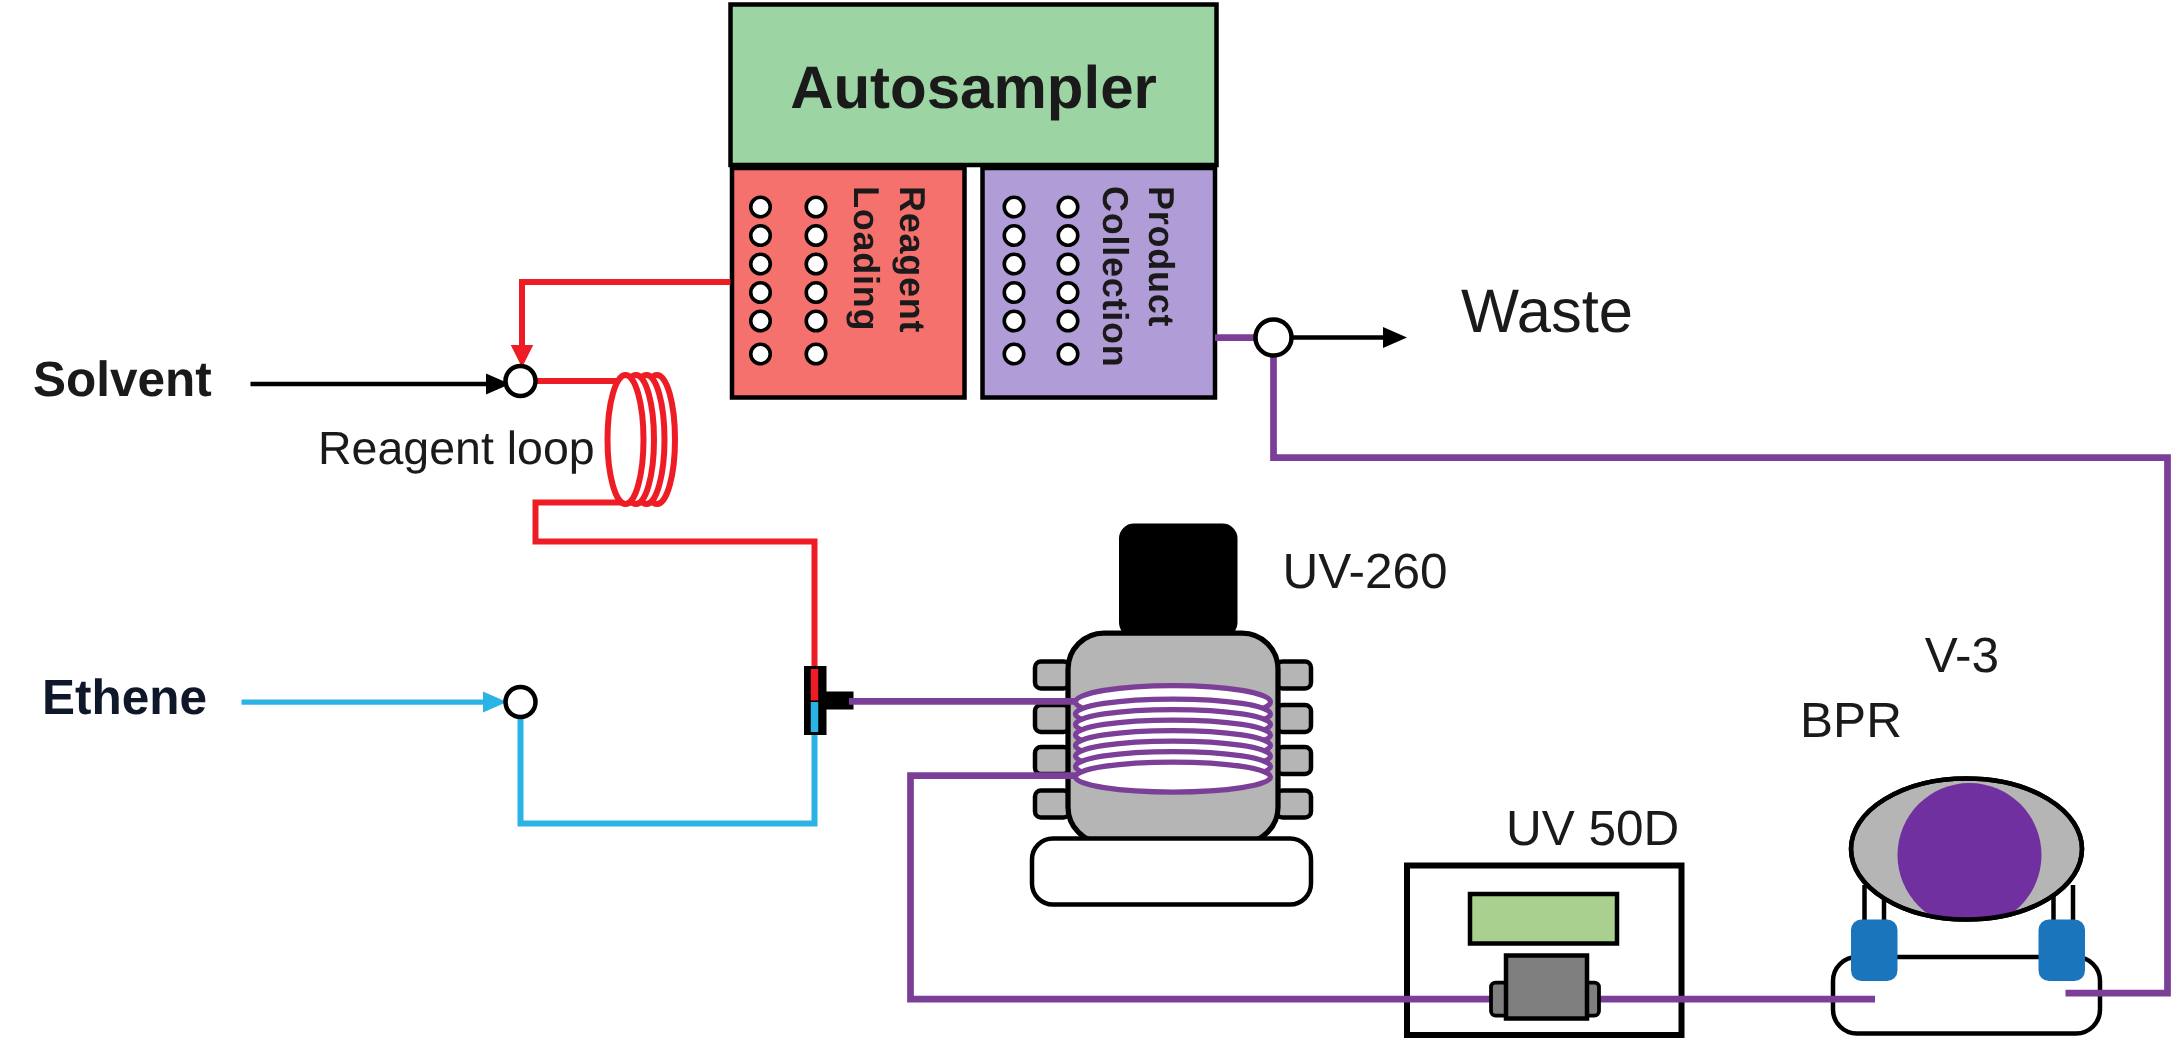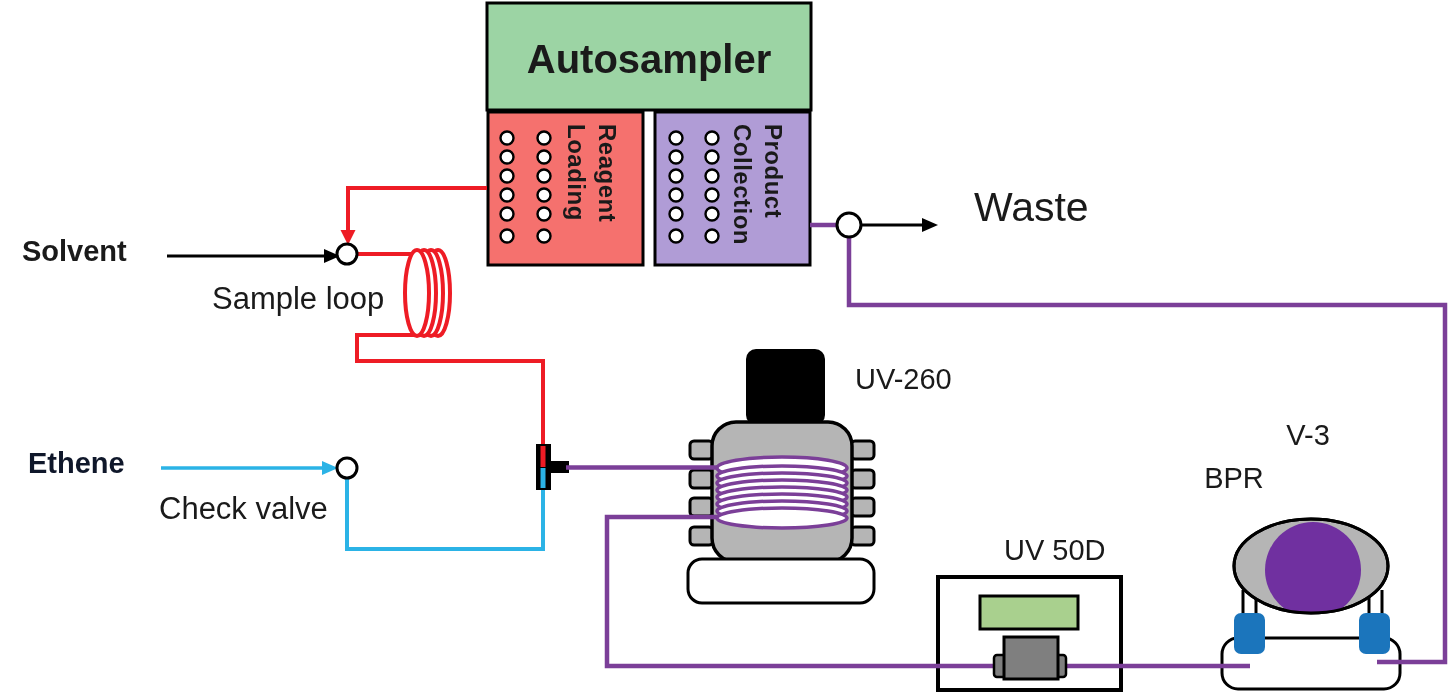--- a/index.html
+++ b/index.html
@@ -4,21 +4,21 @@
 <style>
   html,body{margin:0;padding:0;background:#ffffff;}
   .canvas{
     position:relative;width:1448px;height:692px;overflow:hidden;
     font-family:"Liberation Sans", sans-serif;color:#1a1a1a;background:#ffffff;
   }
   .canvas svg{position:absolute;left:0;top:0;}
   .lbl{position:absolute;white-space:nowrap;line-height:1.05;}
   .bold{font-weight:bold;}
   .title{font-size:40px;font-weight:bold;text-align:center;}
-  .big{font-size:29px;}
+  .big{font-size:33px;}
   .med{font-size:31px;}
   .vert{
     position:absolute;writing-mode:vertical-rl;font-weight:bold;font-size:24px;
     line-height:1.28;letter-spacing:0.5px;white-space:normal;
   }
   .center{text-align:center;}
 </style>
 </head>
 <body>
 
@@ -166,25 +166,24 @@
 </svg>
 
 <div class="lbl title" style="left:487px;top:38px;width:324px;">Autosampler</div>
 
 <div class="vert" style="left:556px;top:124px;width:66px;height:146px;">Reagent Loading</div>
 
 <div class="vert" style="left:720px;top:124px;width:68px;height:152px;">Product Collection</div>
 
 <div class="lbl big bold" style="left:22px;top:236px;">Solvent</div>
 
-<div class="lbl med" style="left:212px;top:283px;">Sample loop</div>
+<div class="lbl med" style="left:212px;top:283px;">Reagent loop</div>
 
 <div class="lbl big bold" style="left:28px;top:448px;color:#0f172a;">Ethene</div>
 
-<div class="lbl med" style="left:159px;top:493px;">Check valve</div>
 
 <div class="lbl big" style="left:855px;top:364px;">UV-260</div>
 
 <div class="lbl big" style="left:1004px;top:535px;">UV 50D</div>
 
 <div class="lbl big center" style="left:1258px;top:420px;width:100px;">V-3</div>
 
 <div class="lbl big center" style="left:1184px;top:463px;width:100px;">BPR</div>
 
 <div class="lbl" style="left:940px;top:186px;font-size:41px;margin-left:34px;">Waste</div>

